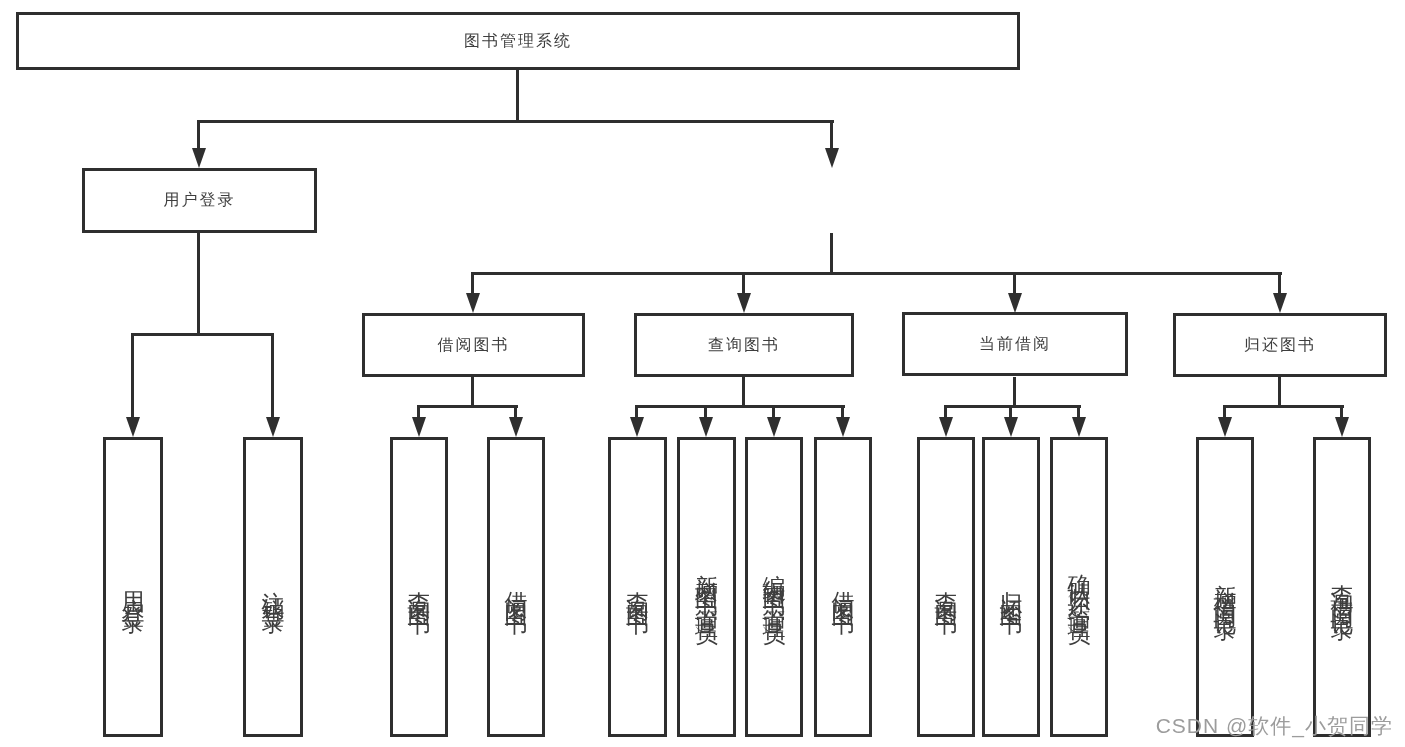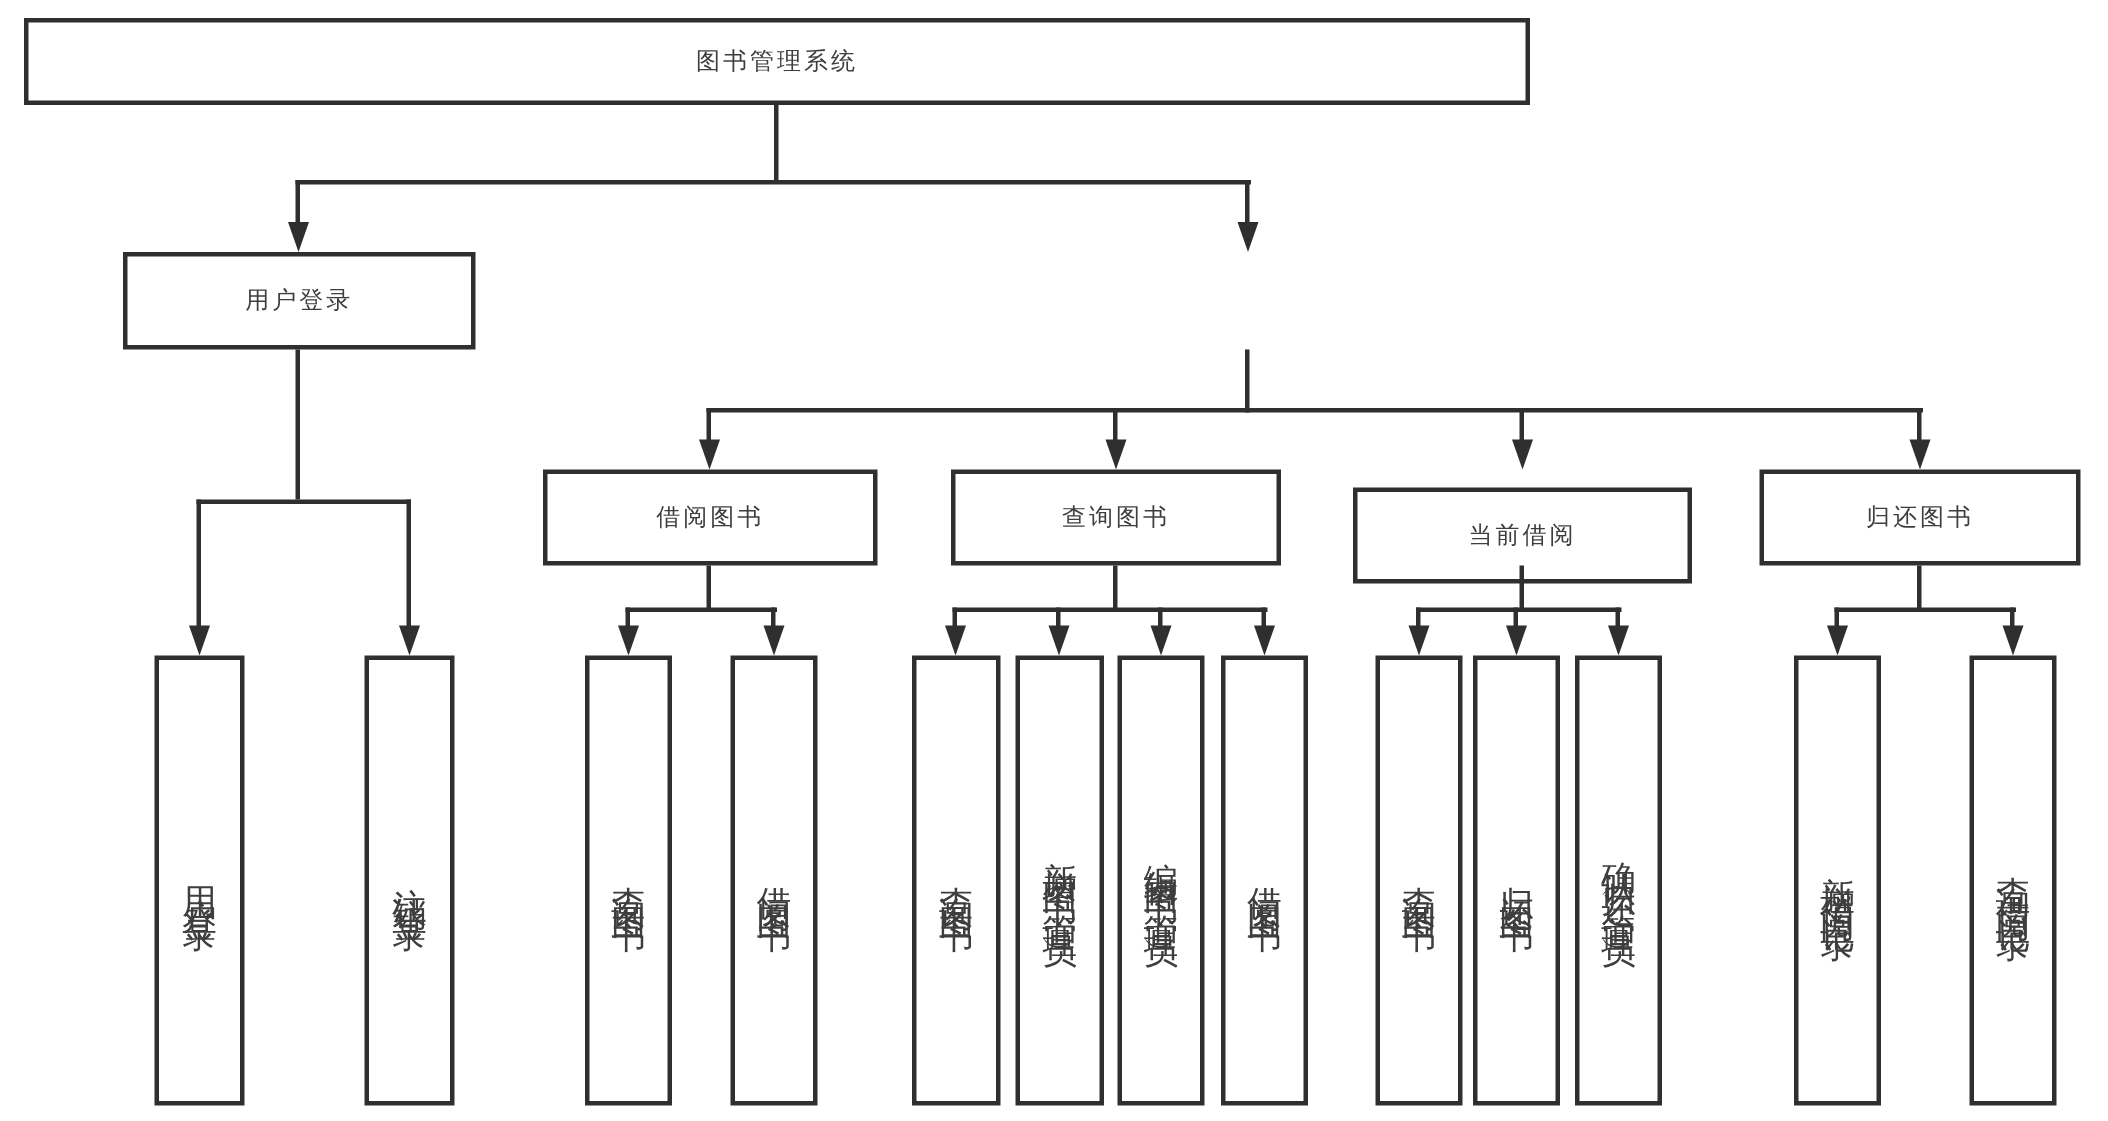--- a/index.html
+++ b/index.html
@@ -66,21 +66,21 @@
   <div class="node hnode" style="left:82px;top:168px;width:235px;height:65px">
     <span class="lbl">用户登录</span>
   </div>
 
   <div class="node hnode" style="left:362px;top:313px;width:223px;height:64px">
     <span class="lbl">借阅图书</span>
   </div>
   <div class="node hnode" style="left:634px;top:313px;width:220px;height:64px">
     <span class="lbl">查询图书</span>
   </div>
-  <div class="node hnode" style="left:902px;top:325px;width:226px;height:64px">
+  <div class="node hnode" style="left:902px;top:312px;width:226px;height:64px">
     <span class="lbl">当前借阅</span>
   </div>
   <div class="node hnode" style="left:1173px;top:313px;width:214px;height:64px">
     <span class="lbl">归还图书</span>
   </div>
 
   <div class="node vnode" style="left:103px;top:437px;width:60px;height:300px">
     <span class="lbl">用户登录</span>
   </div>
   <div class="node vnode" style="left:243px;top:437px;width:60px;height:300px">
@@ -172,14 +172,15 @@
   <div class="line" style="left:1077px;top:405px;width:3px;height:14px"></div>
   <div class="arrow" style="left:1072px;top:417px"></div>
 
   <div class="line" style="left:1278px;top:377px;width:3px;height:31px"></div>
   <div class="line" style="left:1223px;top:405px;width:121px;height:3px"></div>
   <div class="line" style="left:1223px;top:405px;width:3px;height:14px"></div>
   <div class="arrow" style="left:1218px;top:417px"></div>
   <div class="line" style="left:1340px;top:405px;width:3px;height:14px"></div>
   <div class="arrow" style="left:1335px;top:417px"></div>
 
+  <div class="watermark">CSDN @软件_小贺同学</div>
 
 </div>
 
 </body></html>

